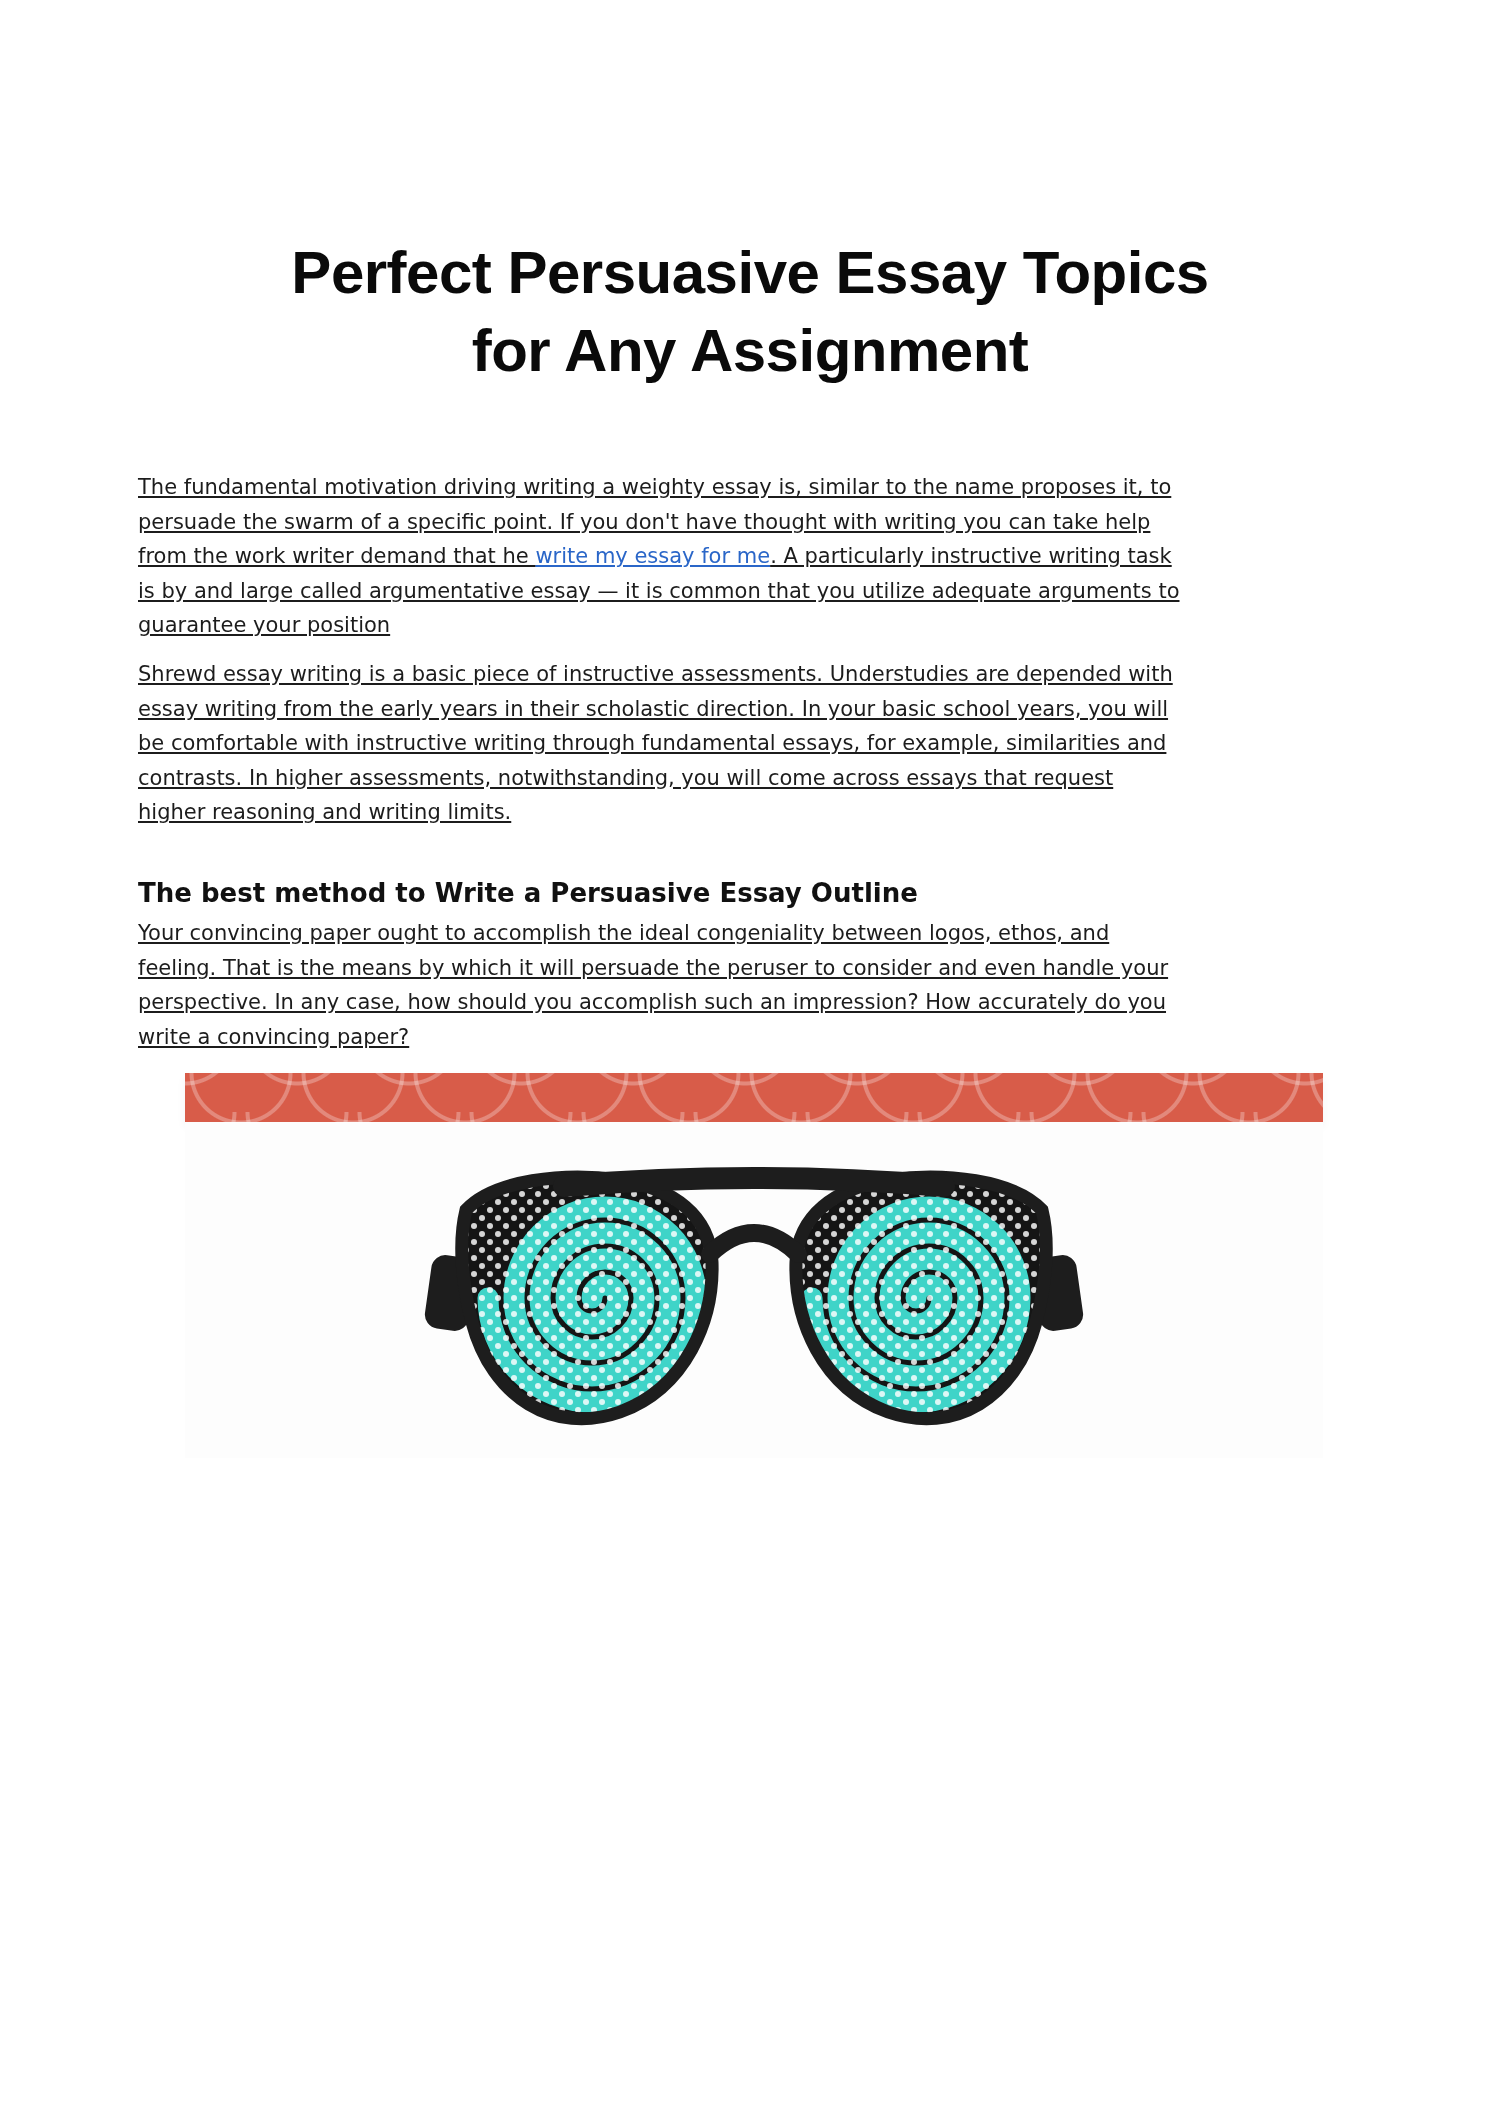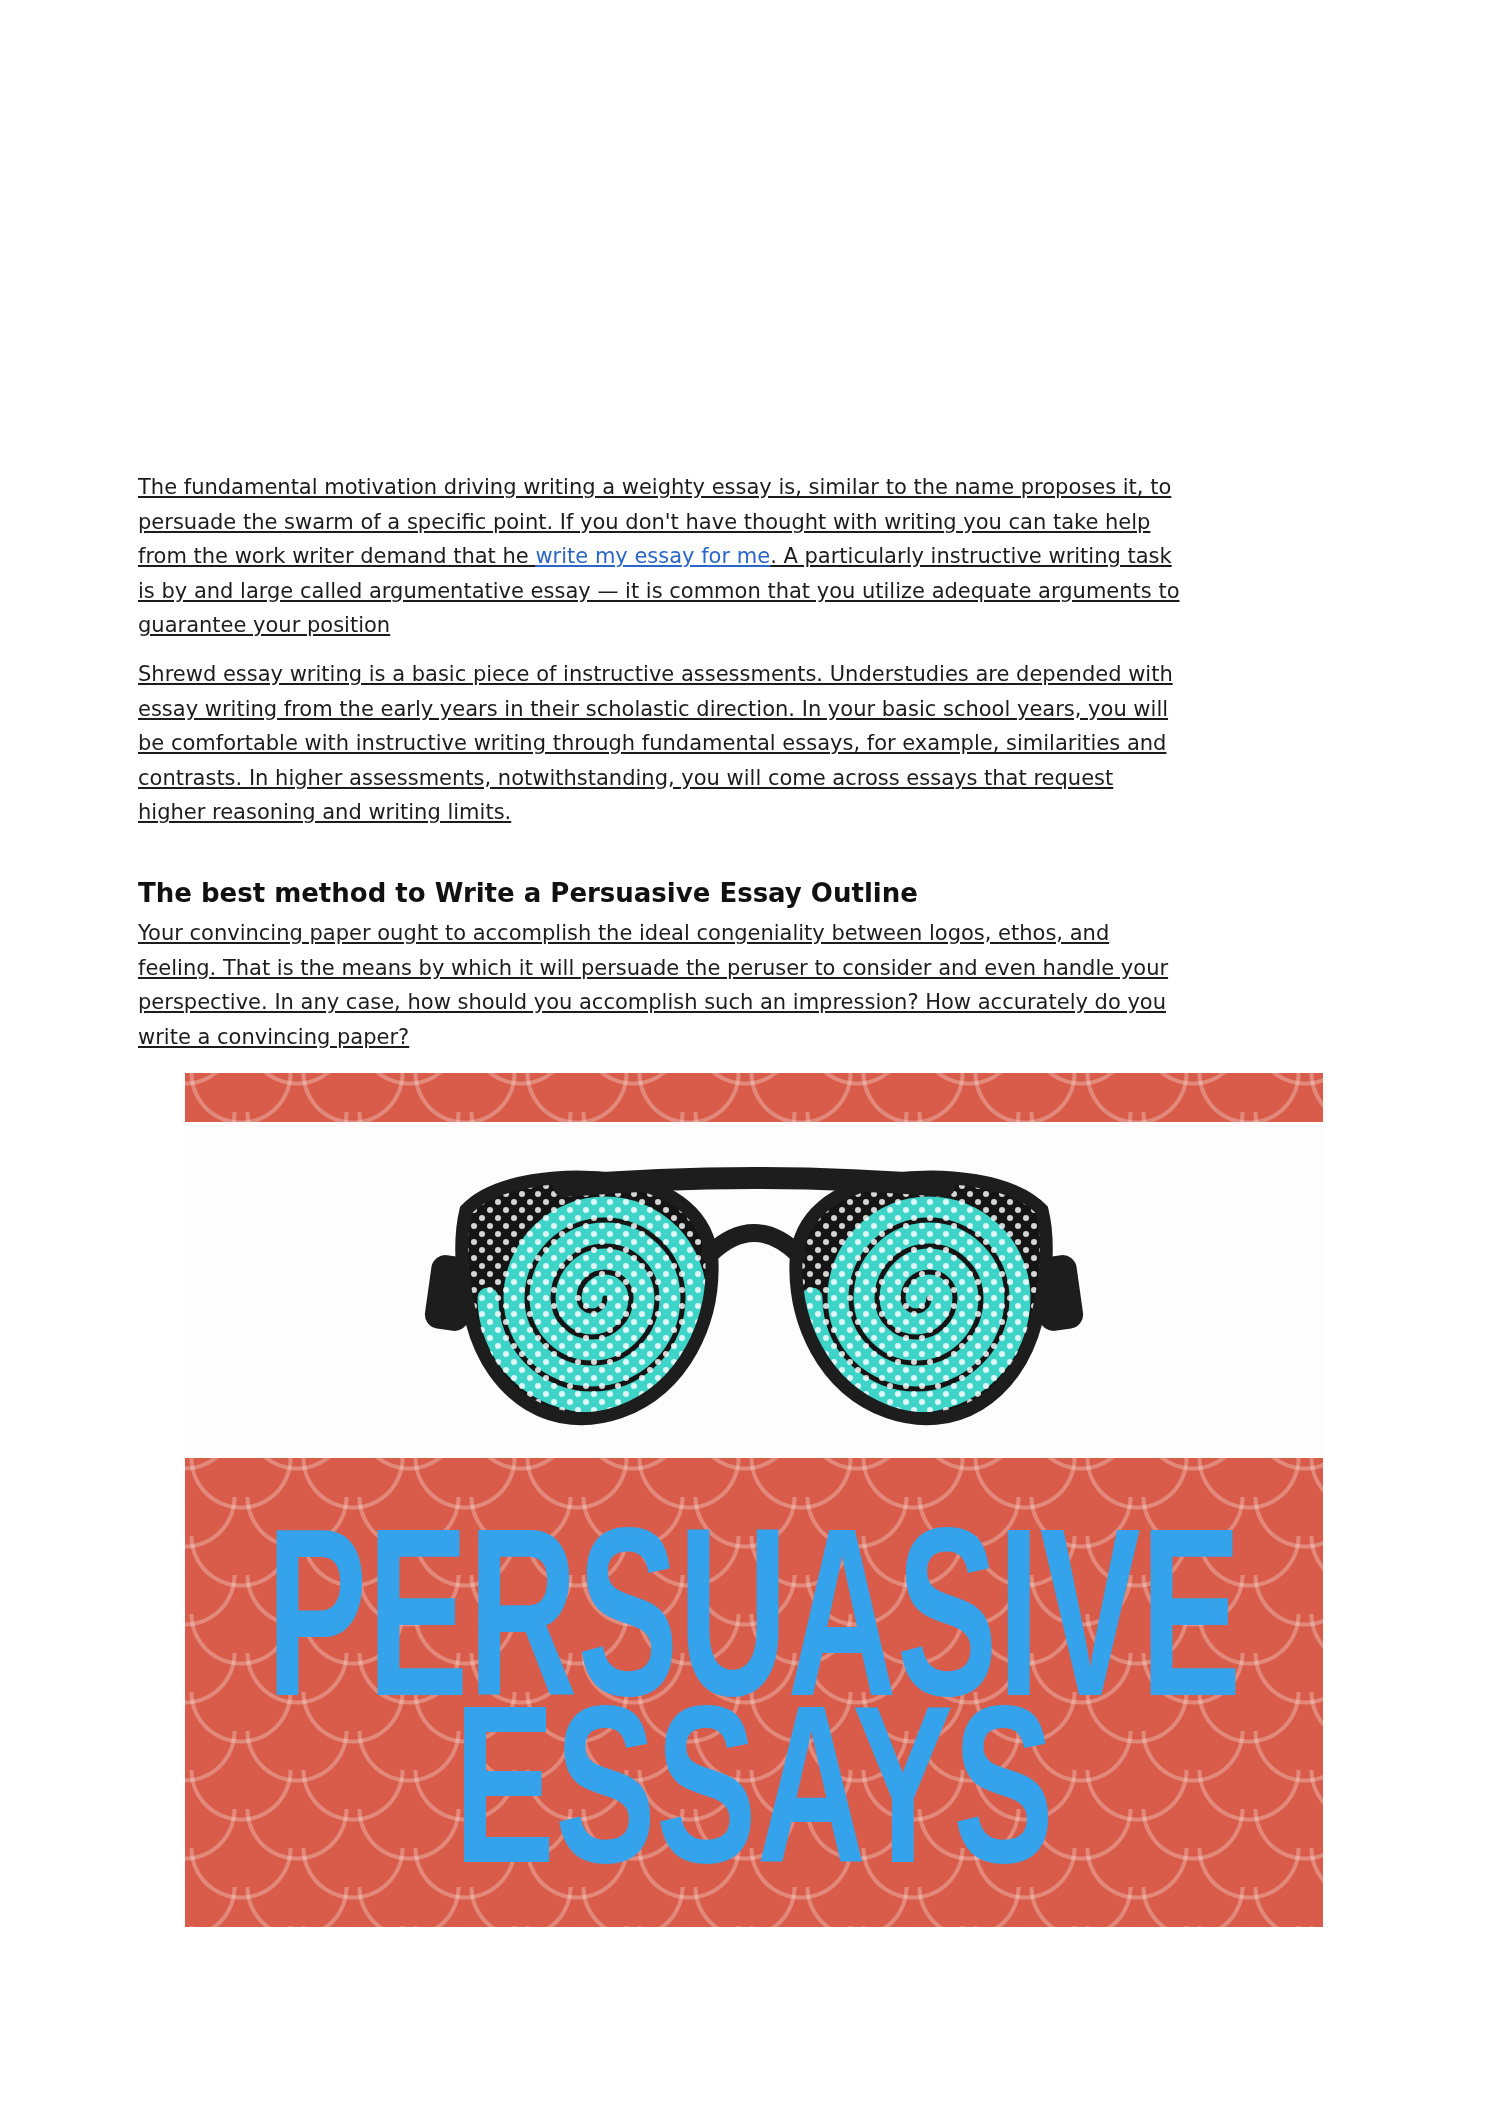--- a/index.html
+++ b/index.html
@@ -62,20 +62,24 @@
     position:relative;
     width:100%; height:469px;
   }
   .poster-red-panel svg { position:absolute; left:0; top:0; }
 </style>
 </head>
 <body>
 
 <div class="page">
 
+  <h1 class="doc-title">
+    <div>Perfect Persuasive Essay Topics</div>
+    <div>for Any Assignment</div>
+  </h1>
 
   <div class="body-col">
     <p><span>The fundamental motivation driving writing a weighty essay is, similar to the name proposes it, to persuade the swarm of a specific point. If you don't have thought with writing you can take help from the work writer demand that he </span><a class="inline-link">write my essay for me</a><span>. A particularly instructive writing task is by and large called argumentative essay — it is common that you utilize adequate arguments to guarantee your position</span></p>
 
     <p class="second">Shrewd essay writing is a basic piece of instructive assessments. Understudies are depended with essay writing from the early years in their scholastic direction. In your basic school years, you will be comfortable with instructive writing through fundamental essays, for example, similarities and contrasts. In higher assessments, notwithstanding, you will come across essays that request higher reasoning and writing limits.</p>
 
     <h2 class="sub-heading">The best method to Write a Persuasive Essay Outline</h2>
 
     <p class="para-3">Your convincing paper ought to accomplish the ideal congeniality between logos, ethos, and feeling. That is the means by which it will persuade the peruser to consider and even handle your perspective. In any case, how should you accomplish such an impression? How accurately do you write a convincing paper?</p>
   </div>
@@ -118,22 +122,16 @@
             <rect x="360" y="10" width="290" height="270" fill="url(#holes)" opacity="0.82"></rect>
           </g>
           <path d="M 628 60 C 600 30 530 22 475 30 C 420 38 384 66 382 112 C 380 170 408 238 474 262 C 540 285 602 248 622 172 C 632 134 636 92 628 60 Z" fill="none" stroke="#1d1d1d" stroke-width="13"></path>
         </g>
 
         <path d="M 150 36 Q 340 20 530 36" fill="none" stroke="#1d1d1d" stroke-width="22" stroke-linecap="round"></path>
         <path d="M 296 104 Q 340 62 384 104" fill="none" stroke="#1d1d1d" stroke-width="18" stroke-linecap="round"></path>
       </svg>
     </div>
 
-    <div class="poster-red-panel scales">
-      <svg width="1138" height="469" viewBox="0 0 1138 469">
-        <text x="569" y="237" text-anchor="middle" textLength="975" lengthAdjust="spacingAndGlyphs" font-family="Liberation Sans, sans-serif" font-weight="700" font-size="240" fill="#35a3ec">PERSUASIVE</text>
-        <text x="569" y="404" text-anchor="middle" textLength="600" lengthAdjust="spacingAndGlyphs" font-family="Liberation Sans, sans-serif" font-weight="700" font-size="225" fill="#35a3ec">ESSAYS</text>
-      </svg>
-    </div>
 
   </figure>
 
 </div>
 
 </body></html>

